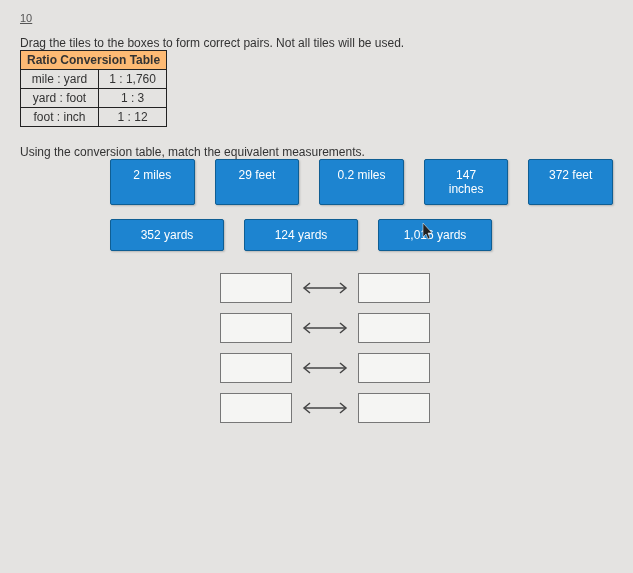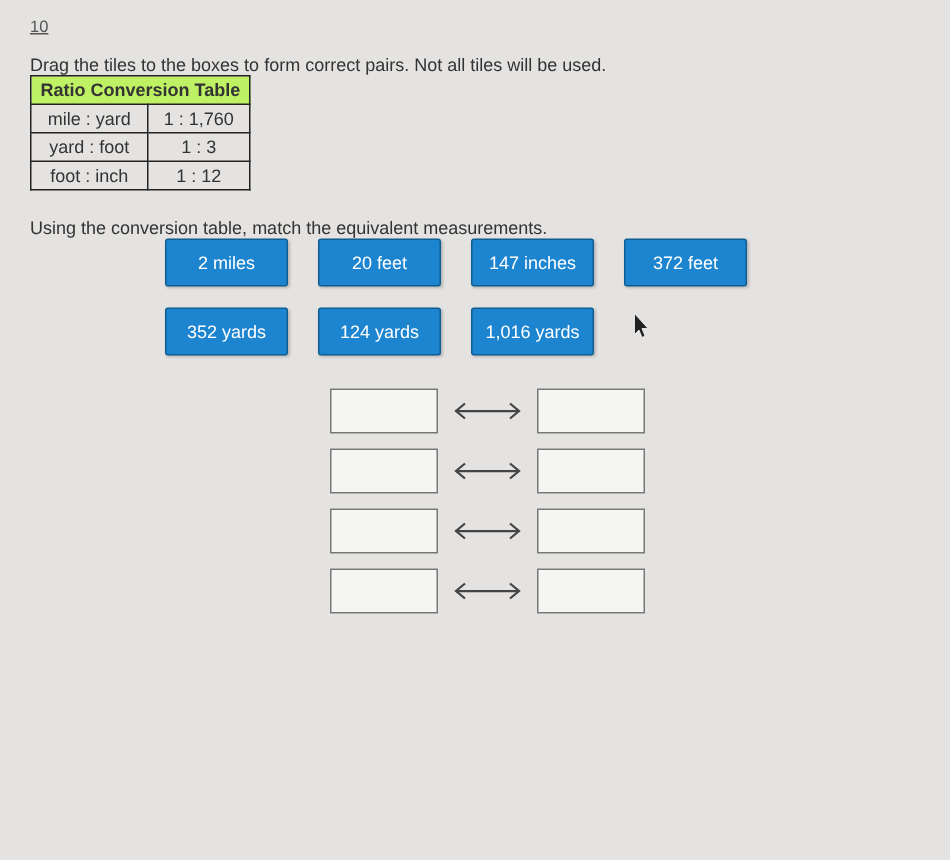--- a/index.html
+++ b/index.html
@@ -26,40 +26,40 @@
     margin-bottom: 18px;
   }
   table.conv th, table.conv td {
     border: 1px solid #222;
     padding: 2px 6px;
     font-size: 12px;
     text-align: center;
   }
   table.conv th {
     font-weight: bold;
-    background: #bef264;
+    background: #fdba74;
     text-align: center;
   }
   .subinstr {
     font-size: 12px;
   }
   .tiles {
     margin-left: 90px;
     margin-bottom: 22px;
   }
   .tile-row {
     display: flex;
     gap: 20px;
     margin-bottom: 14px;
   }
   .tile {
     background: #1d84d0;
     color: #fff;
     font-size: 12px;
-    padding: 8px 0;
+    padding: 8px 16px;
     width: 80px;
     text-align: center;
     border: 1px solid #0f5e93;
     border-radius: 2px;
     box-shadow: 1px 1px 2px rgba(0,0,0,0.2);
     cursor: move;
   }
   .dropzone {
     margin-left: 200px;
   }
@@ -114,21 +114,22 @@
     <td>1 : 12</td>
   </tr>
 </tbody>
   </table>
 
 <div class="subinstr">Using the conversion table, match the equivalent measurements.</div>
 
 <div class="tiles">
   <div class="tile-row">
     <div class="tile">2 miles</div>
-    <div class="tile">20 feet</div>
+    <div class="tile">29 feet</div>
+    <div class="tile">0.2 miles</div>
     <div class="tile">147 inches</div>
     <div class="tile">372 feet</div>
   </div>
   <div class="tile-row cursor-wrap">
     <div class="tile">352 yards</div>
     <div class="tile">124 yards</div>
     <div class="tile">1,016 yards</div>
     <svg class="cursor" style="left:312px; top:4px;" viewBox="0 0 12 18">
       <path d="M0 0 L0 14 L3 11 L5 16 L7 15 L5 10 L9 10 Z" fill="#222" stroke="#fff" stroke-width="0.5"></path>
     </svg>

